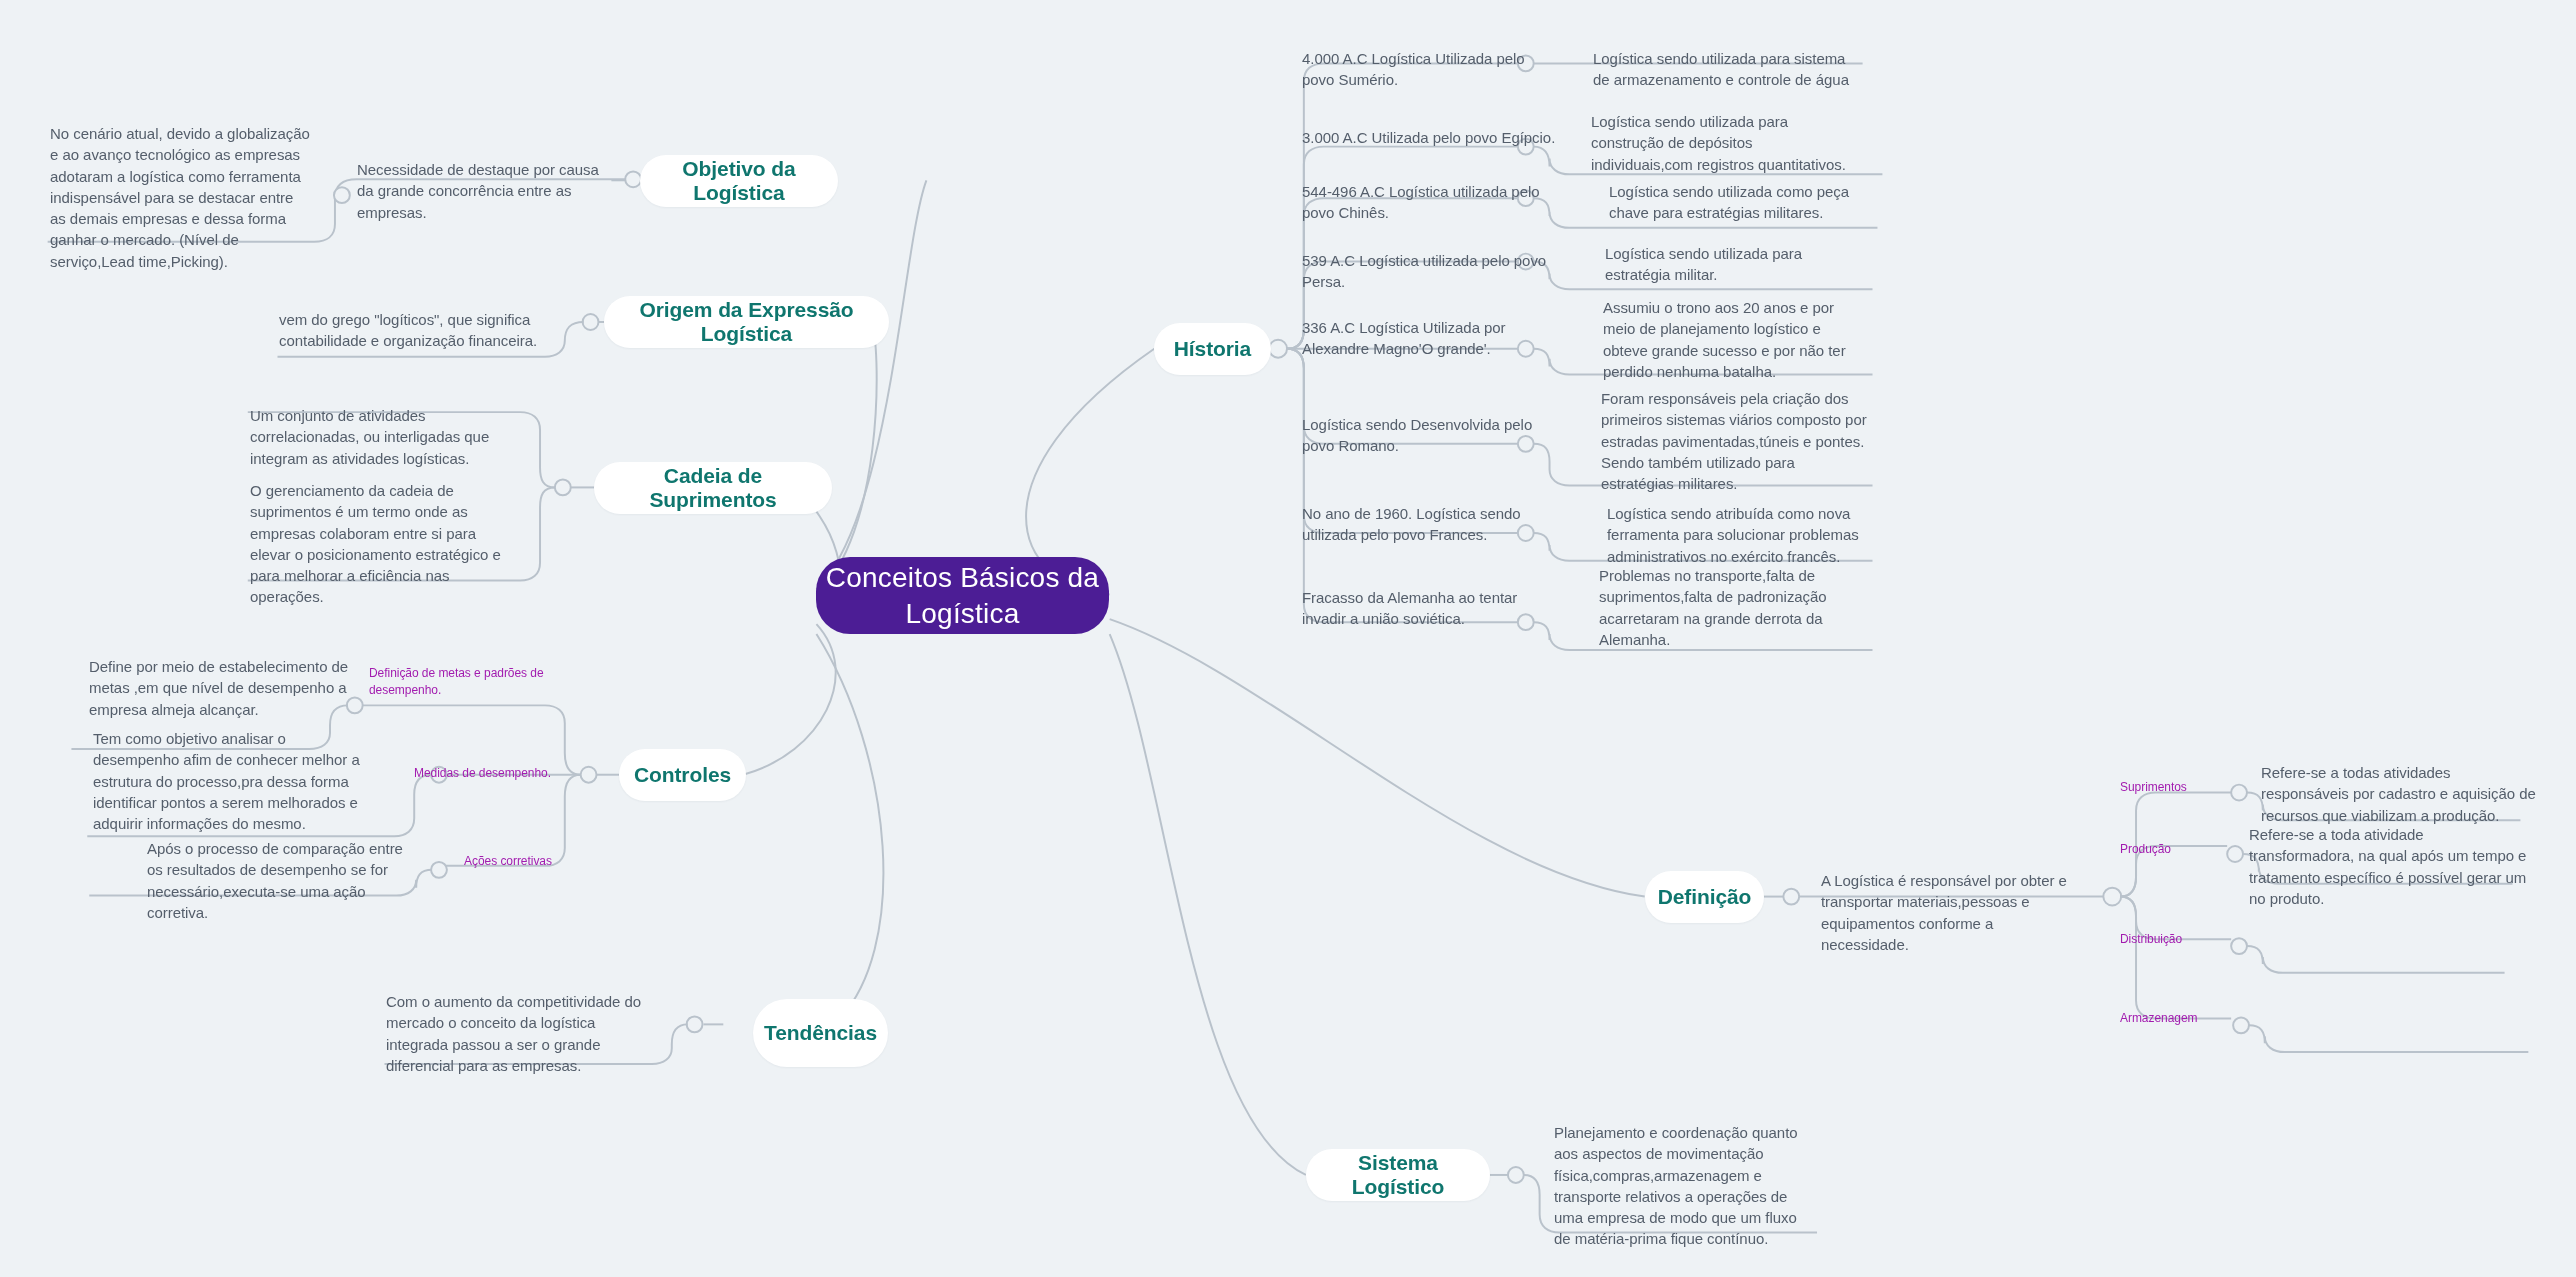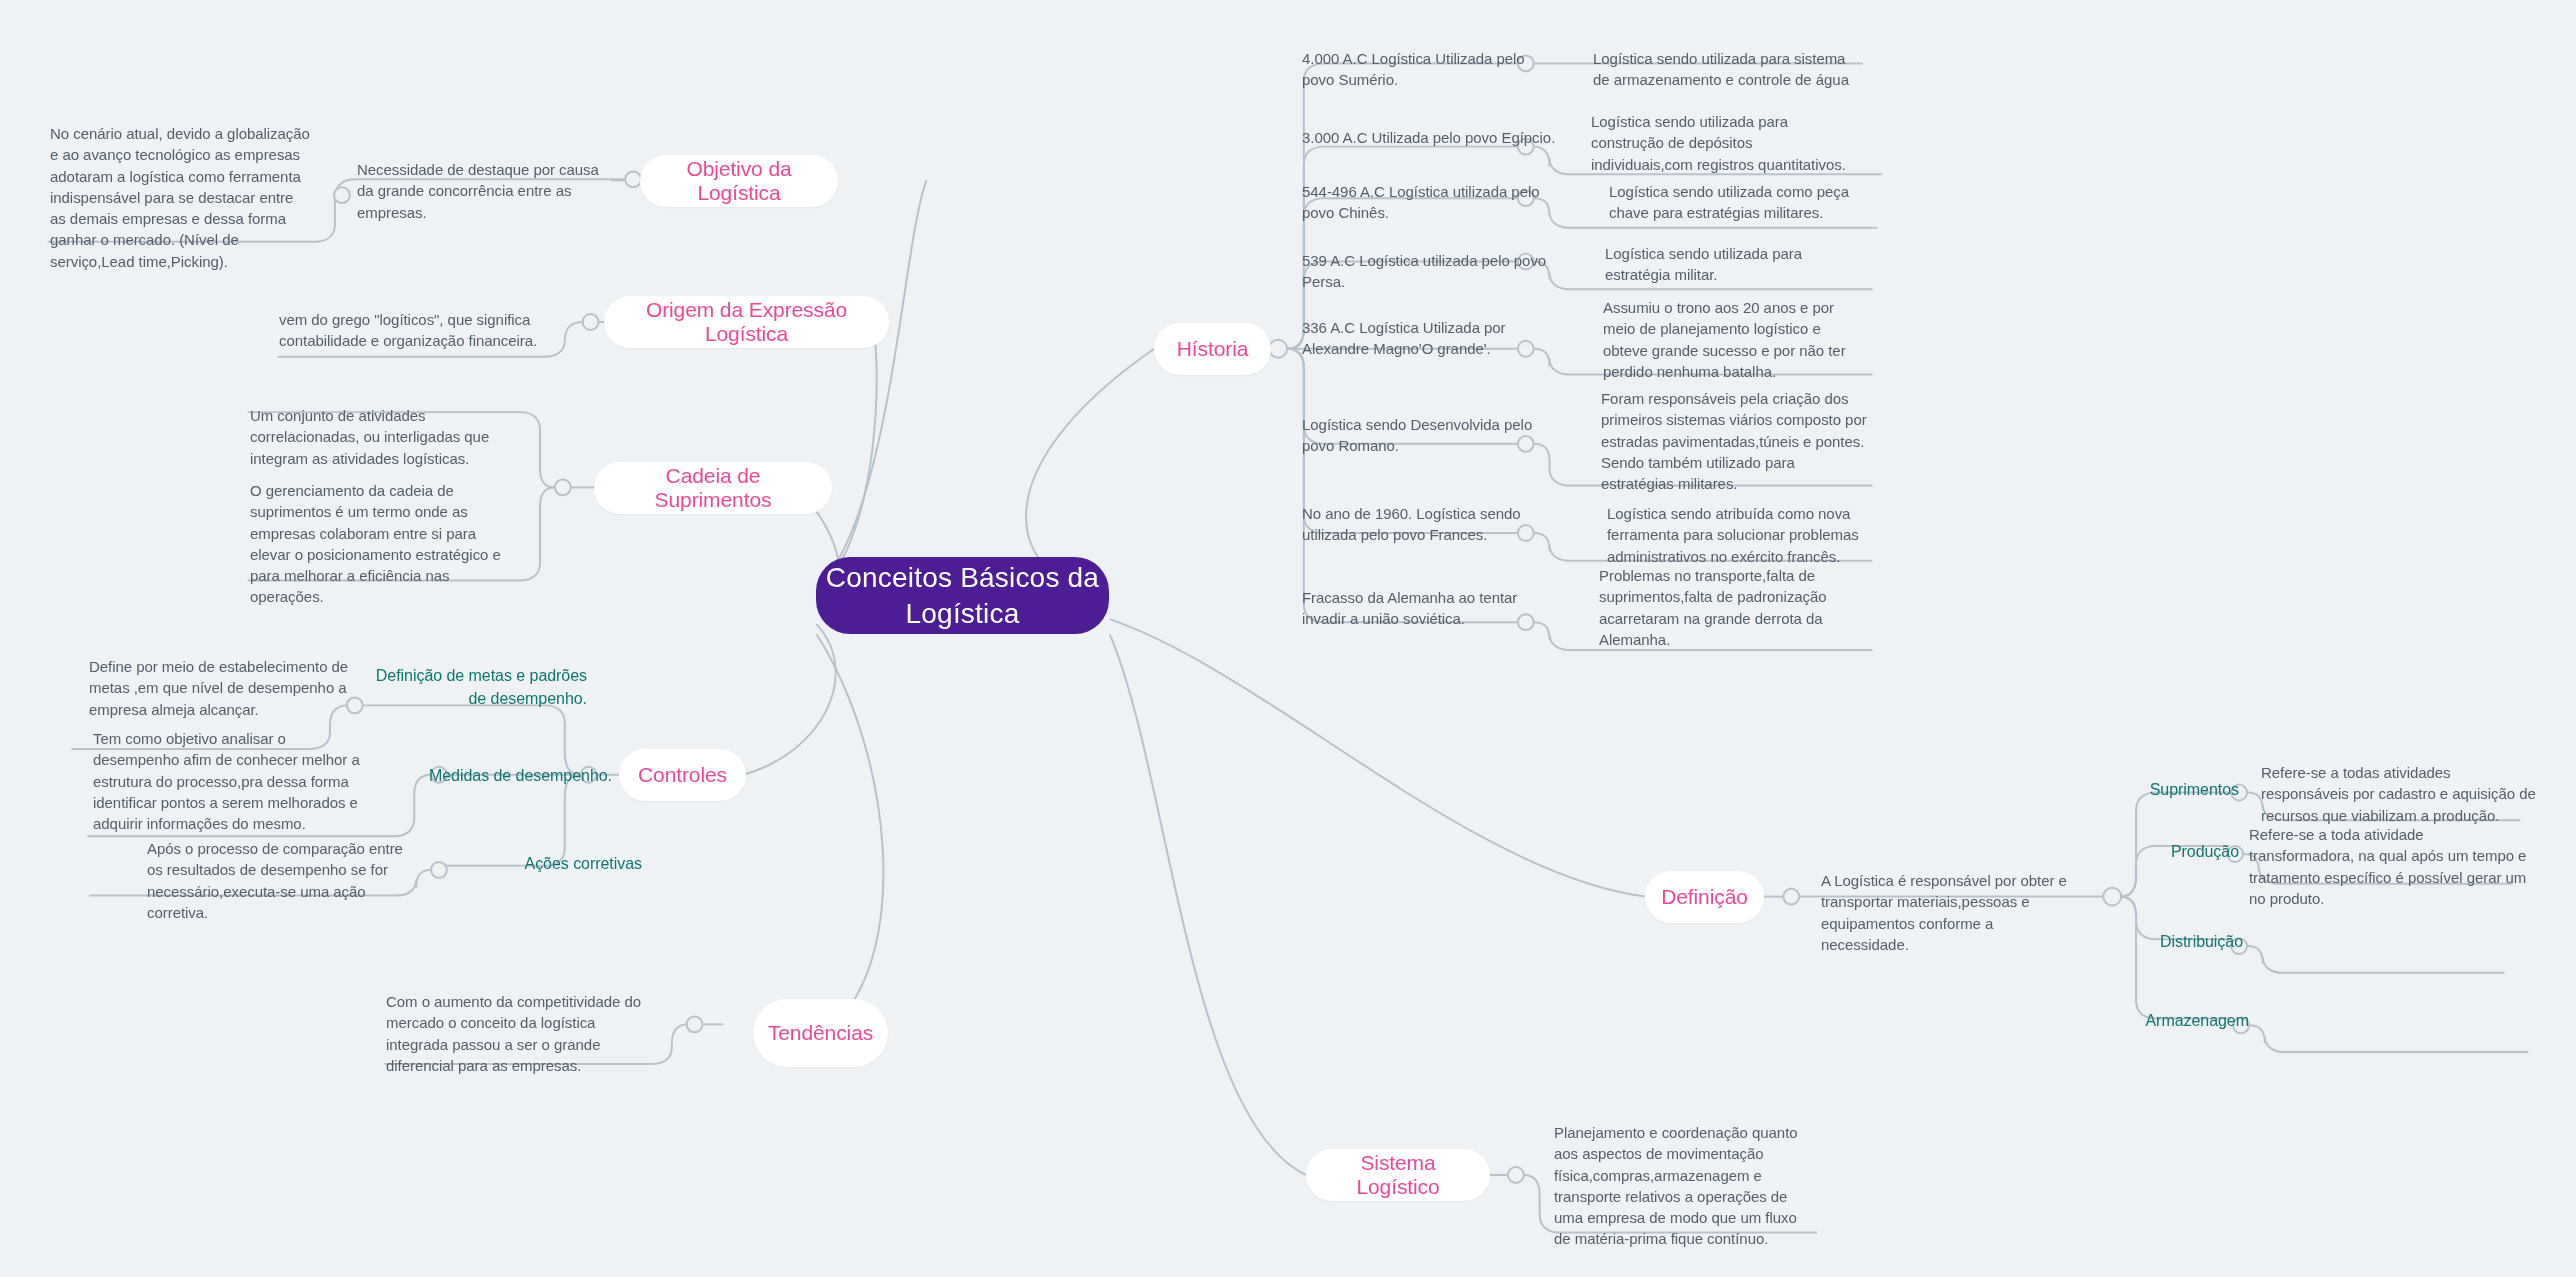--- a/index.html
+++ b/index.html
@@ -24,22 +24,22 @@
     pointer-events: none;
   }
   .node {
     position: absolute;
     background: #ffffff;
     border-radius: 40px;
     display: flex;
     align-items: center;
     justify-content: center;
     text-align: center;
-    color: #ec4899;
-    font-weight: normal;
+    color: #0f766e;
+    font-weight: bold;
     box-shadow: 0 1px 2px rgba(40,60,80,0.05);
     z-index: 5;
   }
   .node.central {
     background: #4c1d95;
     color: #ffffff;
     font-weight: normal;
     border-radius: 34px;
     font-size: 28px;
     line-height: 1.28;
@@ -52,21 +52,21 @@
     padding: 0 14px;
   }
   .leaf {
     position: absolute;
     color: #545e6b;
     font-size: 15px;
     line-height: 1.42;
     z-index: 4;
     letter-spacing: -0.05px;
   }
-  .leaf.sub { font-size: 16px; color: #0f766e; text-align: right; }
+  .leaf.sub { font-size: 12px; color: #a21caf; }
 </style>
 </head>
 <body>
 
 <div id="canvas">
 
   <svg id="wires" viewBox="0 0 2600 1289" xmlns="http://www.w3.org/2000/svg">
     <g fill="none" stroke="#b9c2cb" stroke-width="2">
 
       <path d="M 824,595 C 900,520 910,250 935,182"></path>

